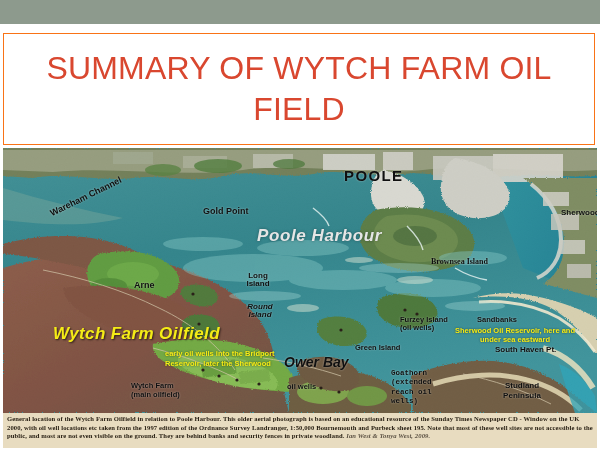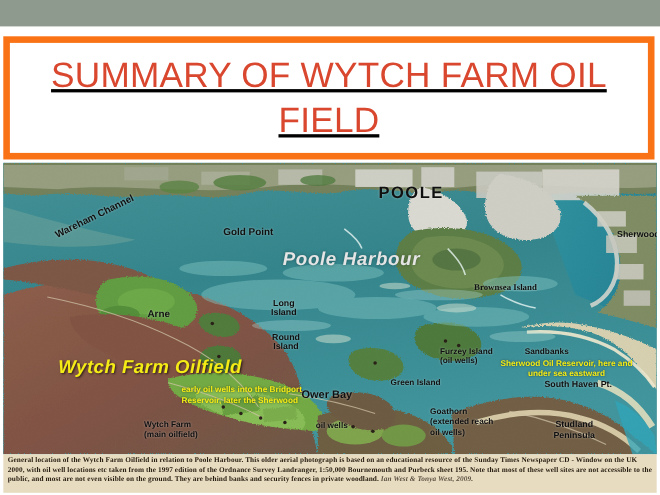--- a/index.html
+++ b/index.html
@@ -25,26 +25,25 @@
     left: 0; top: 0;
     width: 600px; height: 24px;
     background: #8d9a8d;
   }
   
   .title-box {
     position: absolute;
     left: 3px; top: 33px;
     width: 592px; height: 112px;
     background: #ffffff;
-    border: 6px solid #f97316;
+    border: 1px solid #f97316;
     box-sizing: border-box;
     display: flex;
     align-items: center;
     justify-content: center;
-    text-decoration: underline;
   }
   .title-text {
     color: #d9472f;
     font-size: 32px;
     line-height: 1.28;
     text-align: center;
     letter-spacing: 0.2px;
     padding: 0 22px;
     font-weight: 400;
   }
@@ -323,43 +322,43 @@
     <div class="lbl lbl-white" style="left:254px; top:79px; font-size:17px; letter-spacing:.6px;">Poole Harbour</div>
 
     <div class="lbl lbl-black" style="left:558px; top:61px; font-size:8px;">Sherwood</div>
 
     <div class="lbl lbl-black" style="left:428px; top:110px; font-size:8px;font-family:Liberation Serif, serif;">Brownsea Island</div>
 
     <div class="lbl lbl-black" style="left:131px; top:133px; font-size:9px;">Arne</div>
 
     <div class="lbl lbl-black" style="left:238px; top:124px; font-size:8px; width:34px; white-space:normal; text-align:center;">Long Island</div>
 
-    <div class="lbl lbl-black" style="left:239px; top:155px; font-size:8px; width:36px; white-space:normal; text-align:center;">Round Island</div>
+    <div class="lbl lbl-black" style="left:239px; top:155px; font-size:8px; width:36px; white-space:normal; text-align:center;font-style:italic;">Round Island</div>
 
     <div class="lbl lbl-yellow-it" style="left:50px; top:177px; font-size:17px; letter-spacing:.4px;">Wytch Farm Oilfield</div>
 
     <div class="lbl lbl-black" style="left:397px; top:168px; font-size:7.5px; width:56px; white-space:normal;">Furzey Island (oil wells)</div>
 
     <div class="lbl lbl-black" style="left:474px; top:168px; font-size:7.5px;">Sandbanks</div>
 
     <div class="lbl lbl-yellow" style="left:444px; top:178px; font-size:7.5px; width:136px; white-space:normal; text-align:center; line-height:1.25;">Sherwood Oil Reservoir, here and under sea eastward</div>
 
     <div class="lbl lbl-black" style="left:352px; top:196px; font-size:7.5px;">Green Island</div>
 
     <div class="lbl lbl-black" style="left:492px; top:198px; font-size:8px;">South Haven Pt.</div>
 
     <div class="lbl lbl-yellow" style="left:162px; top:201px; font-size:7.5px; width:116px; white-space:normal; line-height:1.3;">early oil wells into the Bridport Reservoir, later the Sherwood</div>
 
-    <div class="lbl lbl-black" style="left:271px; top:207px; font-size:10px;">Ower Bay</div>
+    <div class="lbl lbl-black" style="left:281px; top:207px; font-size:14px;font-style:italic;">Ower Bay</div>
 
     <div class="lbl lbl-black" style="left:284px; top:235px; font-size:7.5px;">oil wells</div>
 
     <div class="lbl lbl-black" style="left:128px; top:233px; font-size:7.5px; width:56px; white-space:normal; line-height:1.25;">Wytch Farm (main oilfield)</div>
 
-    <div class="lbl lbl-black" style="left:388px; top:221px; font-size:7.5px; width:66px; white-space:normal; line-height:1.25;">Goathorn (extended reach oil wells)</div>
+    <div class="lbl lbl-black" style="left:388px; top:221px; font-size:7.5px; width:66px; white-space:normal; line-height:1.25;font-family:Liberation Mono, monospace;">Goathorn (extended reach oil wells)</div>
 
     <div class="lbl lbl-black" style="left:495px; top:233px; font-size:8px; width:48px; white-space:normal; text-align:center; line-height:1.25;">Studland Peninsula</div>
 
   </div>
 
   <div class="caption">
     <span>General location of the Wytch Farm Oilfield in relation to Poole Harbour. This older aerial photograph is based on an educational resource</span>
     <span>of the Sunday Times Newspaper CD - Window on the UK 2000, with oil well locations etc taken from the 1997 edition of the Ordnance Survey</span>
     <span>Landranger, 1:50,000 Bournemouth and Purbeck sheet 195. Note that most of these well sites are not accessible to the public, and most are</span>
     <span>not even visible on the ground. They are behind banks and security fences in private woodland.</span>

